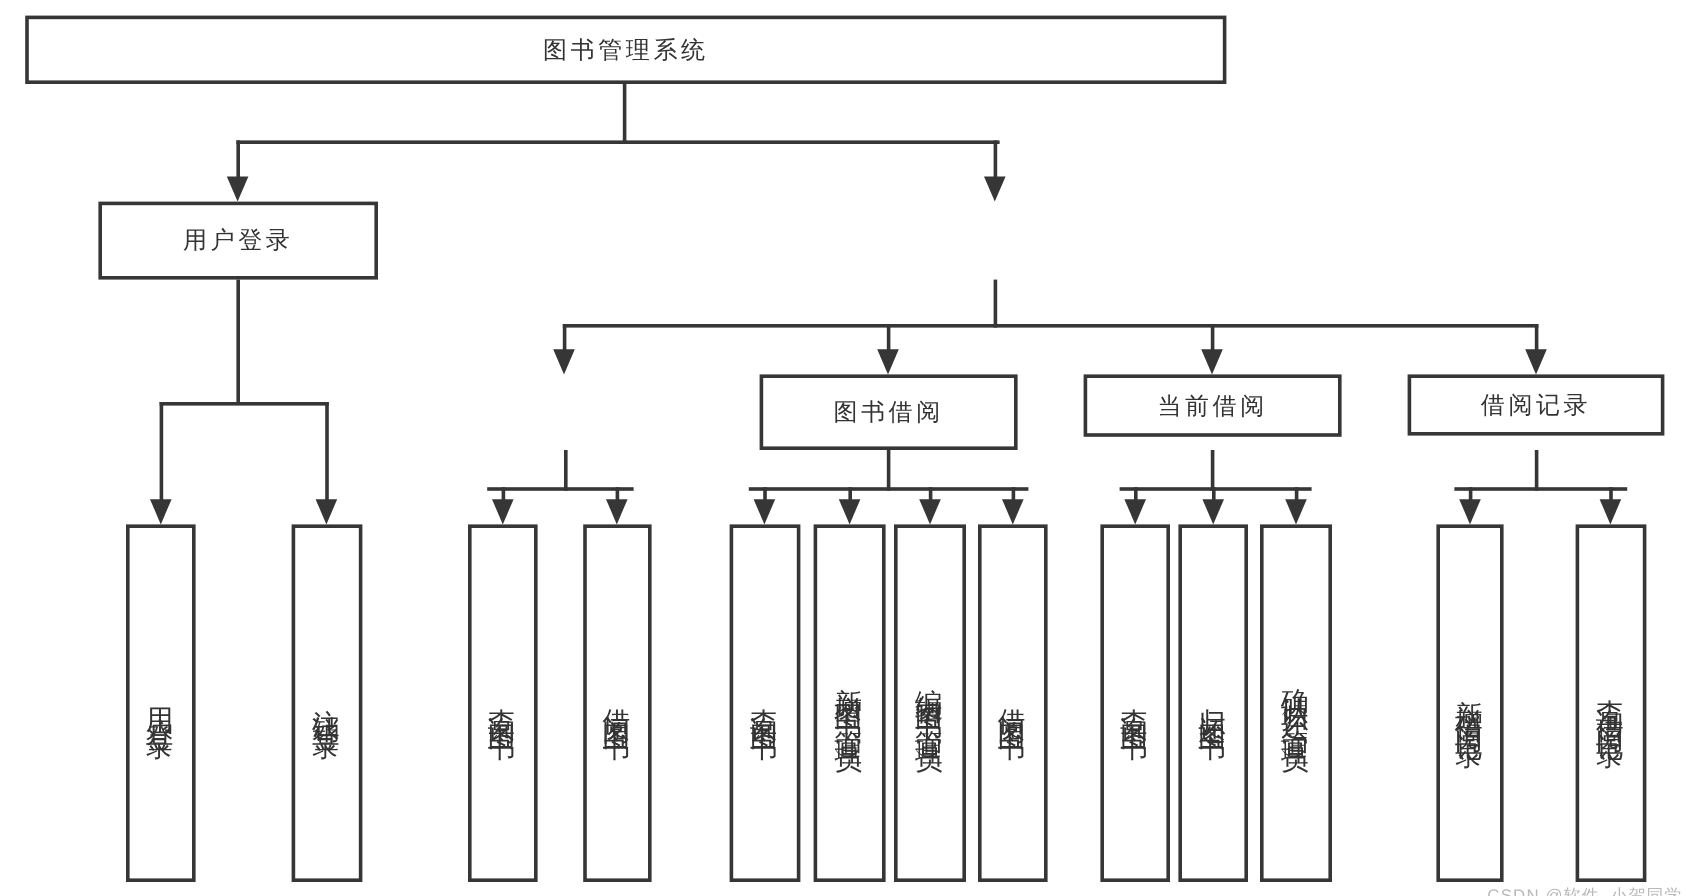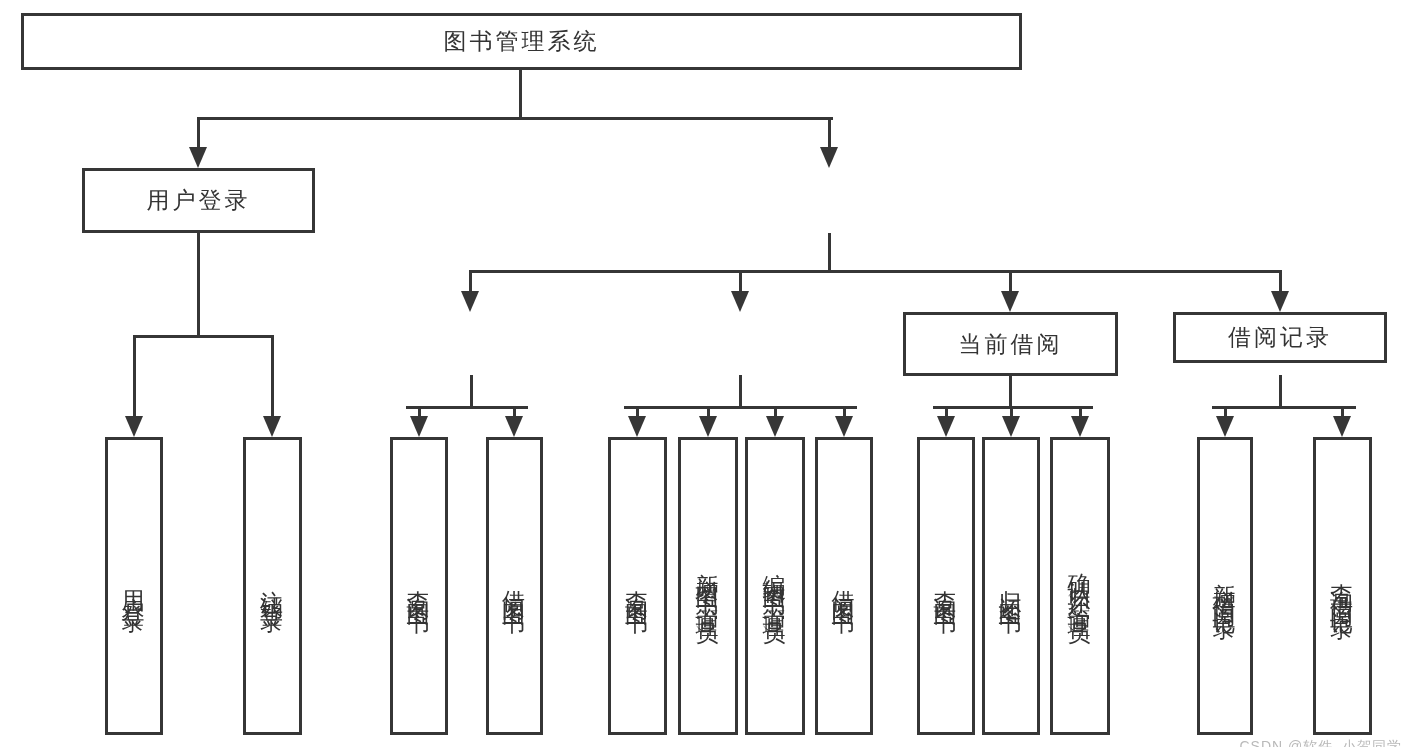--- a/index.html
+++ b/index.html
@@ -3,21 +3,21 @@
 <meta charset="utf-8">
 <style>
   html,body{margin:0;padding:0;background:#ffffff;}
   #canvas{
     position:relative;width:1405px;height:747px;background:#ffffff;overflow:hidden;
     font-family:"Liberation Sans","DejaVu Sans",sans-serif;
   }
   .node{
     position:absolute;box-sizing:border-box;border:3px solid #363636;background:#ffffff;
     display:flex;align-items:center;justify-content:center;
-    font-size:23px;letter-spacing:3px;color:#333333;white-space:nowrap;
+    font-size:20px;letter-spacing:3px;color:#333333;white-space:nowrap;
   }
   .leaf{
     position:absolute;box-sizing:border-box;top:437px;height:298px;
     border:3px solid #363636;background:#ffffff;
     display:flex;align-items:center;justify-content:center;
   }
   .leaf span{
     writing-mode:vertical-rl;text-orientation:mixed;
     font-size:23px;letter-spacing:7px;color:#333333;white-space:nowrap;
   }
@@ -37,22 +37,25 @@
   <div class="node" style="left:21px;top:13px;width:1001px;height:57px;">
     <span>图书管理系统</span>
   </div>
 
   <div class="node" style="left:82px;top:168px;width:233px;height:65px;">
     <span>用户登录</span>
   </div>
 
 
 
+  <div class="node" style="left:633px;top:312px;width:215px;height:63px;">
+    <span>图书借阅</span>
+  </div>
 
-  <div class="node" style="left:903px;top:312px;width:215px;height:64px;">
+  <div class="node" style="left:903px;top:312px;width:215px;height:52px;">
     <span>当前借阅</span>
   </div>
 
   <div class="node" style="left:1173px;top:312px;width:214px;height:51px;font-family:Liberation Serif, serif;">
     <span>借阅记录</span>
   </div>
 
   <div class="leaf" style="left:105px;width:58px;">
     <span>用户登录</span>
   </div>

